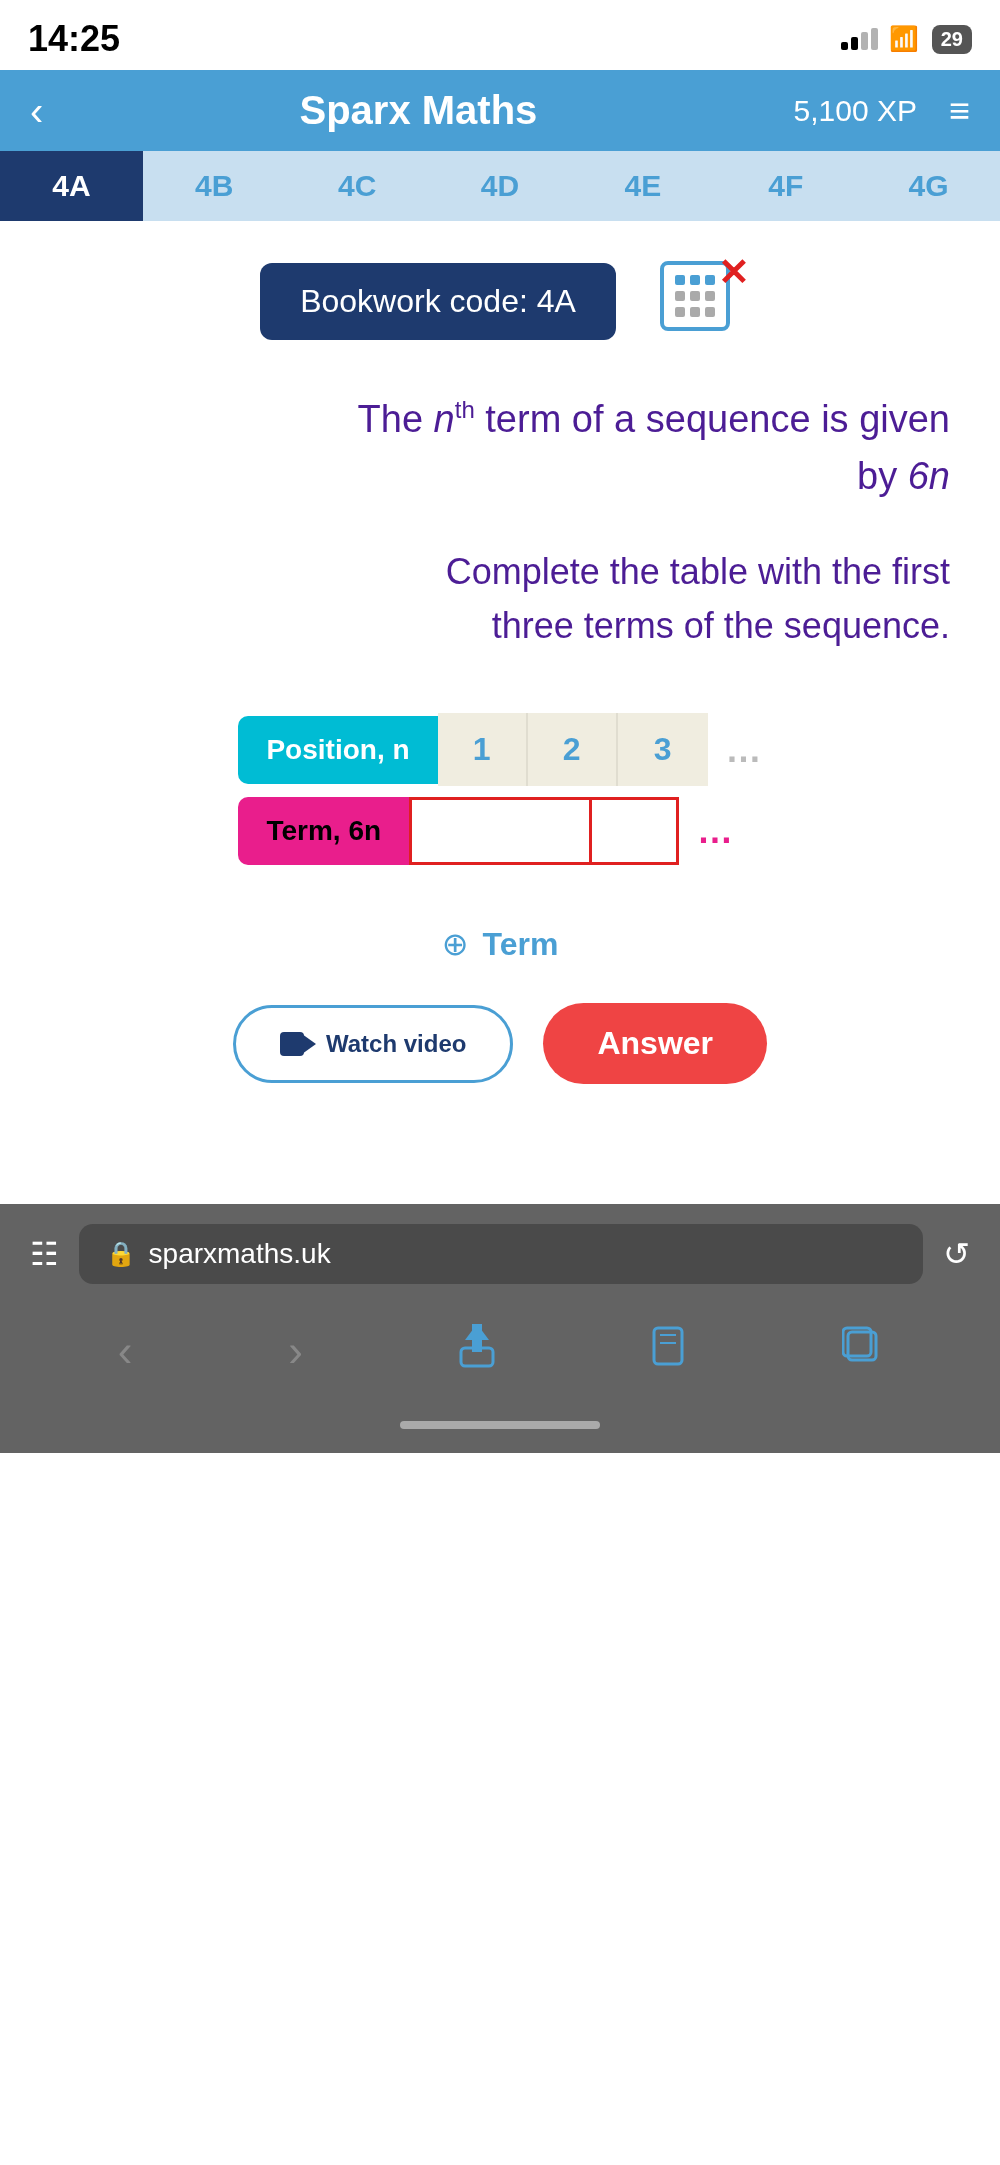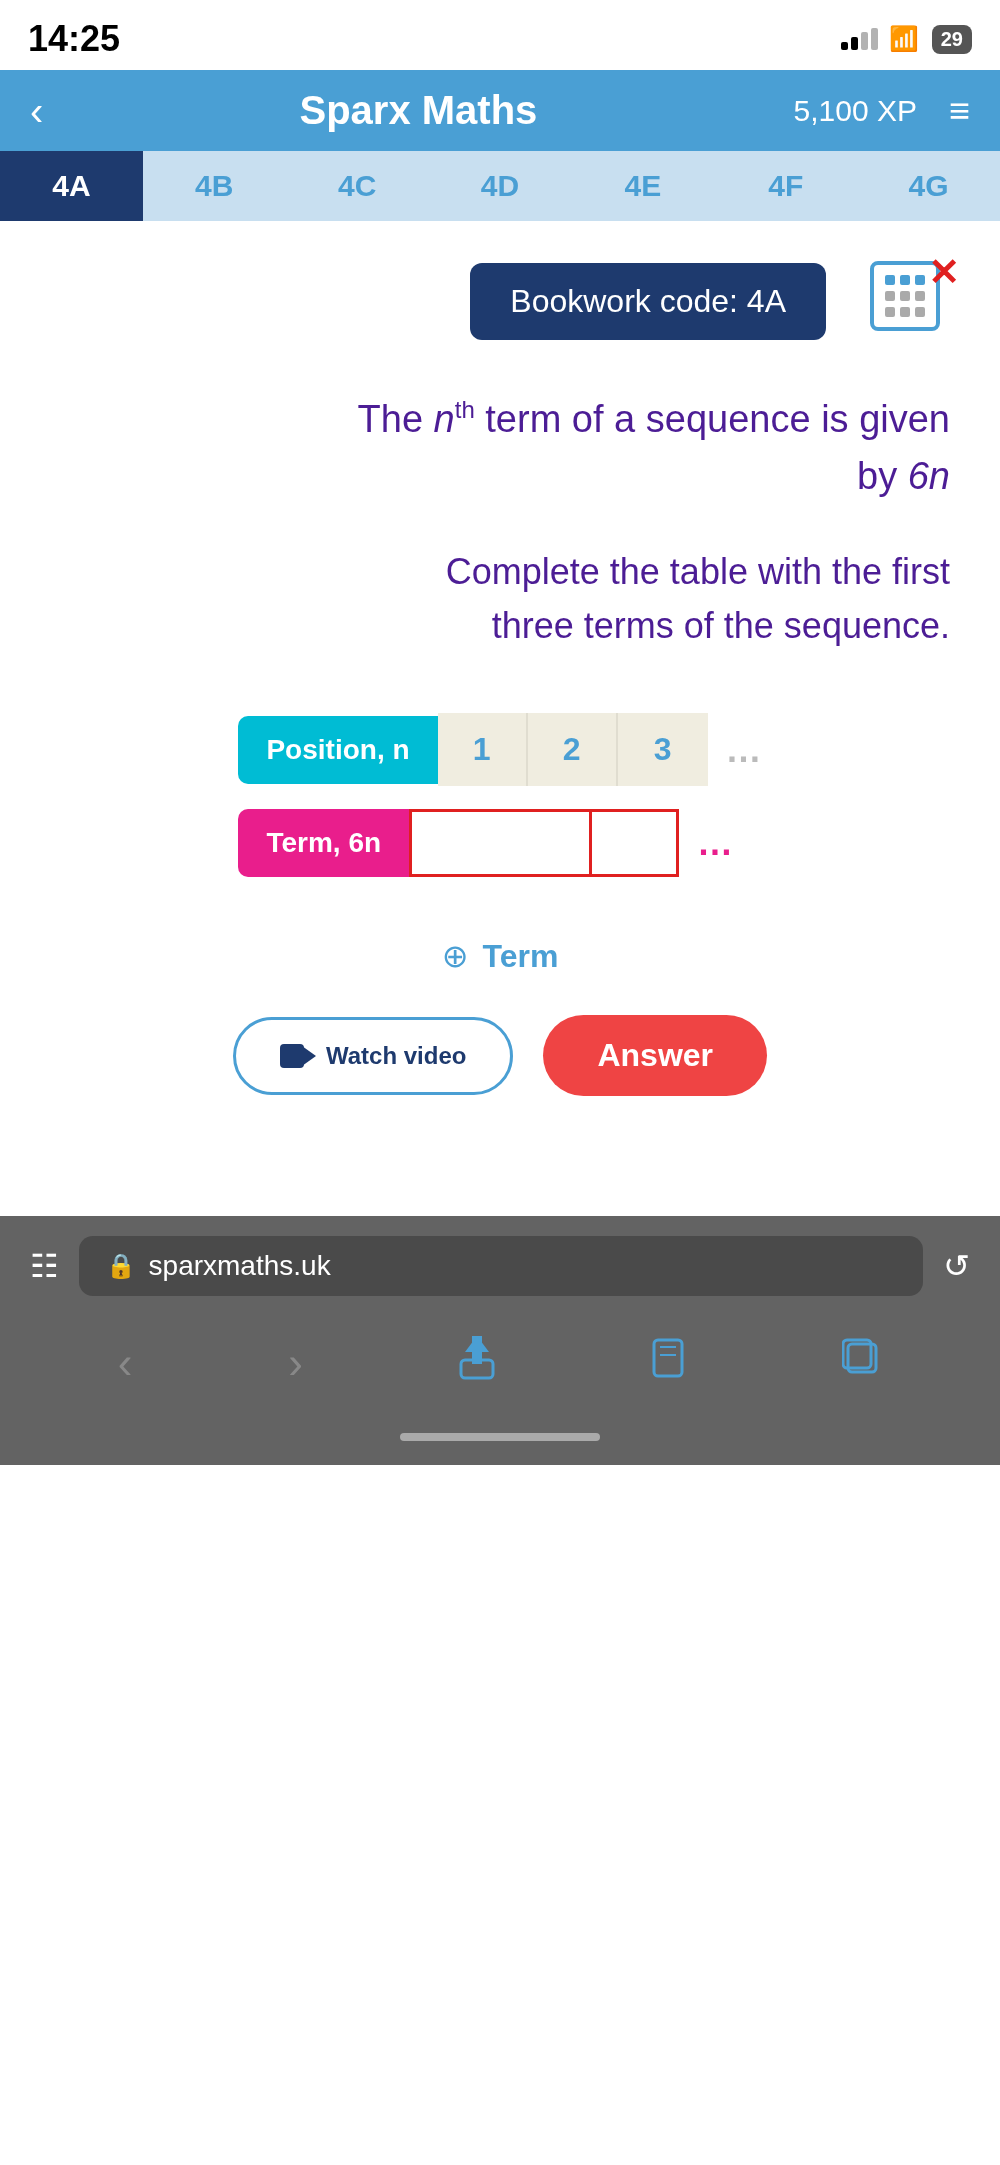--- a/index.html
+++ b/index.html
@@ -115,21 +115,21 @@
     
     .main-content {
       padding: 40px 50px;
       background: #fff;
     }
 
     
     .bookwork-row {
       display: flex;
       align-items: center;
-      justify-content: flex-end;
+      justify-content: center;
       gap: 44px;
       margin-bottom: 50px;
     }
     .bookwork-badge {
       background: #1e3a6e;
       color: #fff;
       border-radius: 12px;
       padding: 20px 40px;
       font-size: 32px;
       font-weight: 500;
@@ -192,21 +192,21 @@
       background: #00bcd4;
       color: #fff;
       font-size: 28px;
       font-weight: 700;
       padding: 18px 28px;
       border-radius: 10px 0 0 10px;
       white-space: nowrap;
     }
     .cell-label-term {
       background: #e91e8c;
-      color: #ffffff;
+      color: #000000;
       font-size: 28px;
       font-weight: 700;
       padding: 18px 28px;
       border-radius: 10px 0 0 10px;
       white-space: nowrap;
     }
     .cell-num {
       background: #f0ede0;
       color: #4a9fd4;
       font-size: 32px;
@@ -406,21 +406,21 @@
   <div class="question-text">
     <span>The <em>n</em><sup>th</sup> term of a sequence is given</span><br>
     <span>by <em>6n</em></span>
   </div>
 
   <div class="question-text" style="font-size:36px; margin-bottom:0;">
     Complete the table with the first<br>three terms of the sequence.
   </div>
 
   <div class="table-area">
-    <div style="display:flex; flex-direction:column; gap:23px;">
+    <div style="display:flex; flex-direction:column; gap:11px;">
 
       <div style="display:flex; align-items:center; gap:0;">
         <div class="cell-label-pos">Position, n</div>
         <div style="display:flex;">
           <div class="cell-num">1</div>
           <div class="cell-num">2</div>
           <div class="cell-num" style="border-right:none;">3</div>
         </div>
         <span style="font-size:36px; color:#bbb; padding-left:18px; font-weight:700;">…</span>
       </div>

